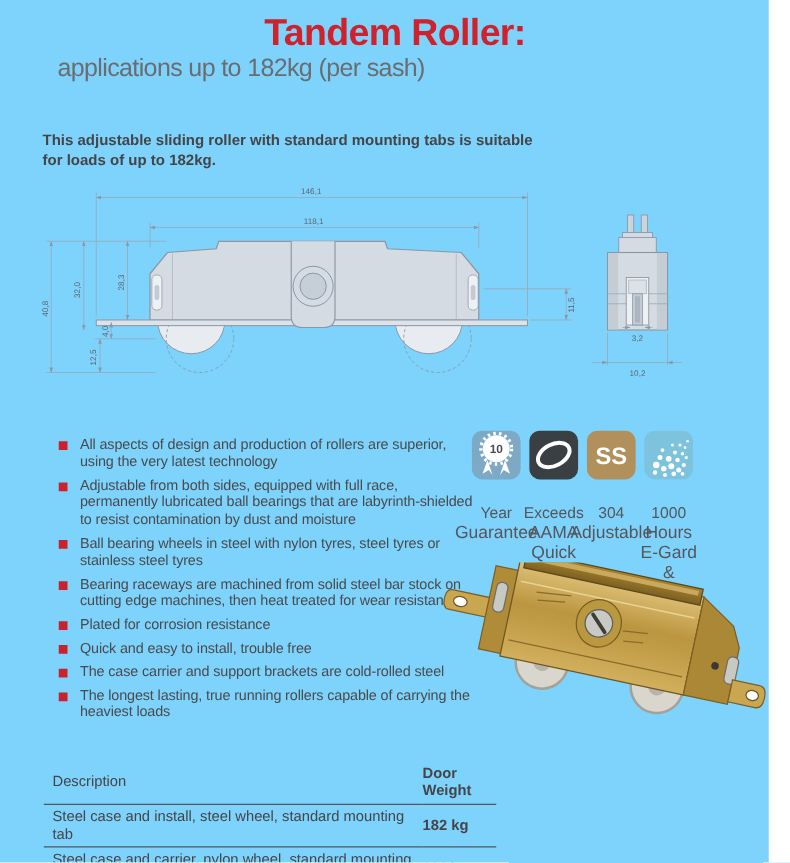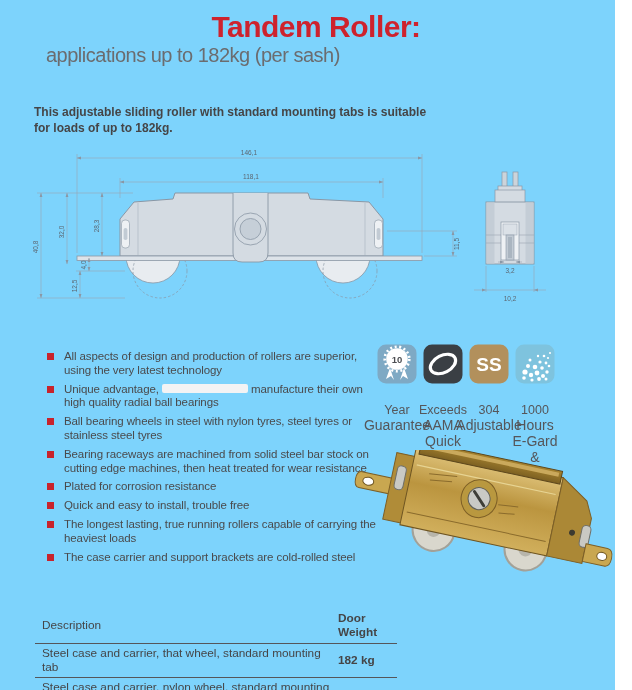--- a/index.html
+++ b/index.html
@@ -121,28 +121,27 @@
       <text x="61" y="125" transform="rotate(-90 61 125)">4,0</text>
       <text x="52" y="146" transform="rotate(-90 52 146)">12,5</text>
       <text x="434" y="104" transform="rotate(-90 434 104)">11,5</text>
       <text x="485" y="133">3,2</text>
       <text x="485" y="161">10,2</text>
     </g>
   </svg>
 
   <ul class="features">
     <li><span class="sq"></span><span>All aspects of design and production of rollers are superior, using the very latest technology</span></li>
-    <li><span class="sq"></span></li>
-    <li><span class="sq"></span><span>Unique advantage,</span> <span class="redacted-gap"></span> <span>manufacture their own high quality radial ball bearings</span></li>
+    <li><span class="sq"></span><span>Adjustable from both sides, equipped with full race, permanently lubricated ball bearings that are labyrinth-shielded to resist contamination by dust and moisture</span></li>
     <li><span class="sq"></span><span>Ball bearing wheels in steel with nylon tyres, steel tyres or stainless steel tyres</span></li>
     <li><span class="sq"></span><span>Bearing raceways are machined from solid steel bar stock on cutting edge machines, then heat treated for wear resistance</span></li>
     <li><span class="sq"></span><span>Plated for corrosion resistance</span></li>
     <li><span class="sq"></span><span>Quick and easy to install, trouble free</span></li>
+    <li><span class="sq"></span><span>The case carrier and support brackets are cold-rolled steel</span></li>
     <li><span class="sq"></span><span>The longest lasting, true running rollers capable of carrying the heaviest loads</span></li>
-    <li><span class="sq"></span><span>The case carrier and support brackets are cold-rolled steel</span></li>
   </ul>
 
   <div class="badges">
     <div class="badge-cell">
       <svg viewBox="0 0 40 40">
         <rect x="0.5" y="0.5" width="39" height="39" rx="8.5" fill="#7ea9c4"></rect>
         <path d="M13,24 L9,35 L14,32 L17,36 Z" fill="#fff"></path>
         <path d="M27,24 L31,35 L26,32 L23,36 Z" fill="#fff"></path>
         <circle cx="20" cy="15" r="12.3" fill="none" stroke="#fff" stroke-width="2.6" stroke-dasharray="2 2.6"></circle>
         <circle cx="20" cy="15" r="10.8" fill="#fff"></circle>
@@ -246,21 +245,21 @@
 
   <table class="spec-table">
     <thead>
       <tr>
         <th class="col-desc">Description</th>
         <th class="col-weight">Door Weight</th>
       </tr>
     </thead>
     <tbody>
       <tr>
-        <td>Steel case and carrier, that wheel, standard mounting tab</td>
+        <td>Steel case and install, steel wheel, standard mounting tab</td>
         <td class="wt">182 kg</td>
       </tr>
       <tr>
         <td>Steel case and carrier, nylon wheel, standard mounting tab</td>
         <td class="wt">114 kg</td>
       </tr>
 
     </tbody>
   </table>
 

